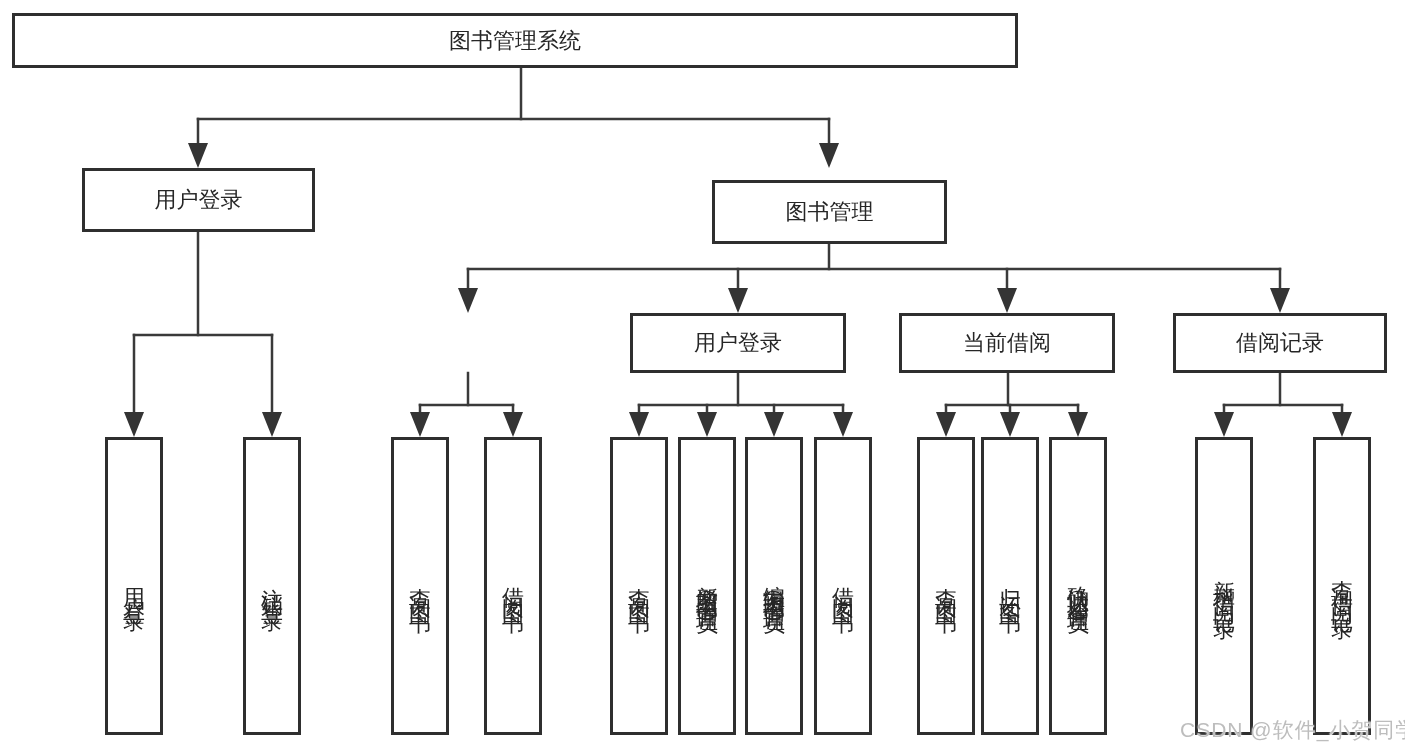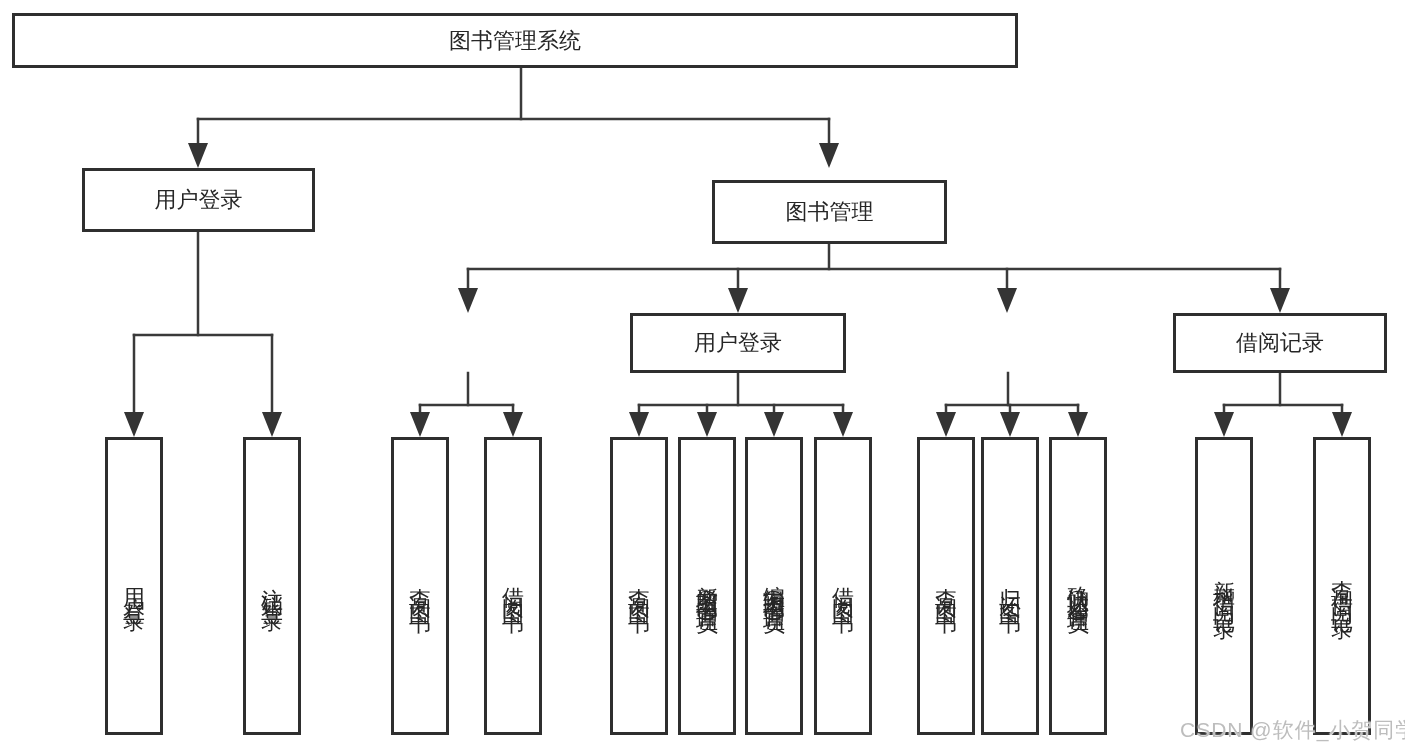--- a/index.html
+++ b/index.html
@@ -102,20 +102,21 @@
       <polygon points="1332,412 1352,412 1342,437"></polygon>
     </g>
   </svg>
 
   <div class="hnode" style="left:12px;top:13px;width:1006px;height:55px">图书管理系统</div>
 
   <div class="hnode" style="left:82px;top:168px;width:233px;height:64px">用户登录</div>
   <div class="hnode" style="left:712px;top:180px;width:235px;height:64px">图书管理</div>
 
   <div class="hnode" style="left:630px;top:313px;width:216px;height:60px">用户登录</div>
+  <div class="hnode" style="left:899px;top:313px;width:216px;height:60px">当前借阅</div>
   <div class="hnode" style="left:1173px;top:313px;width:214px;height:60px">借阅记录</div>
 
   <div class="vnode" style="left:105px">
     <span class="vtext">用户登录</span>
   </div>
   <div class="vnode" style="left:243px">
     <span class="vtext">注销登录</span>
   </div>
 
   <div class="vnode" style="left:391px">

